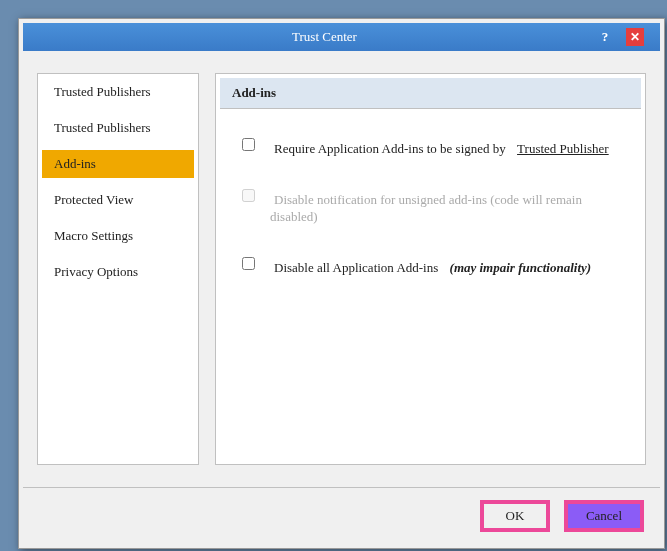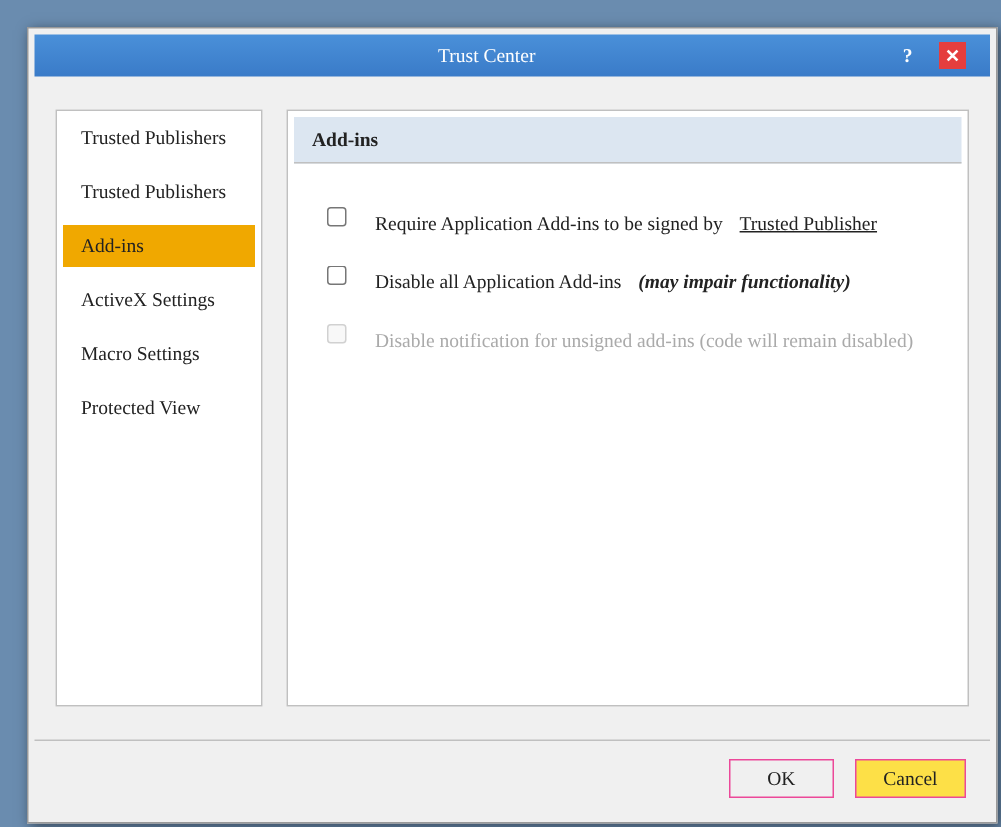--- a/index.html
+++ b/index.html
@@ -82,21 +82,21 @@
 
     .dialog-body {
       display: flex;
       flex: 1;
       padding: 10px;
       gap: 8px;
       overflow: hidden;
     }
 
     .sidebar {
-      width: 138px;
+      width: 162px;
       background: white;
       border: 1px solid #c0c0c0;
       flex-shrink: 0;
       display: flex;
       flex-direction: column;
     }
 
     .sidebar-item {
       padding: 6px 12px;
       cursor: pointer;
@@ -123,21 +123,21 @@
       font-size: 13px;
       font-weight: bold;
       color: #222;
       border-bottom: 1px solid #c0c0c0;
     }
 
     .content-body {
       padding: 16px 14px;
       display: flex;
       flex-direction: column;
-      gap: 6px;
+      gap: 18px;
     }
 
     .checkbox-row {
       display: flex;
       align-items: flex-start;
       gap: 7px;
     }
 
     .checkbox-row input[type="checkbox"] {
       margin-top: 1px;
@@ -173,33 +173,33 @@
       align-items: center;
       padding: 8px 12px;
       gap: 6px;
       border-top: 1px solid #c0c0c0;
       flex-shrink: 0;
     }
 
     .footer-btn {
       padding: 4px 18px;
       min-width: 70px;
-      border: 1px solid #ec4899;
+      border: 4px solid #ec4899;
       background: #f0f0f0;
       cursor: pointer;
       font-size: 13px;
       color: #222;
     }
 
     .footer-btn.ok {
       background: #f0f0f0;
     }
 
     .footer-btn.cancel {
-      background: #fde047;
+      background: #8b5cf6;
     }
   </style>
 </head>
 <body>
 
 <div class="dialog">
 
   <div class="title-bar">
     <div style="width:22px"></div>
     <span class="title-bar-title">Trust Center</span>
@@ -208,50 +208,50 @@
       <button class="title-bar-btn close">✕</button>
     </div>
   </div>
 
   <div class="dialog-body">
 
     <div class="sidebar">
       <div class="sidebar-item">Trusted Publishers</div>
       <div class="sidebar-item">Trusted Publishers</div>
       <div class="sidebar-item active">Add-ins</div>
-      <div class="sidebar-item">ActiveX Settings</div>
+      <div class="sidebar-item">Protected View</div>
       <div class="sidebar-item">Macro Settings</div>
-      <div class="sidebar-item">Protected View</div>
+      <div class="sidebar-item">Privacy Options</div>
     </div>
 
     <div class="content-area">
       <div class="content-header">Add-ins</div>
       <div class="content-body">
 
         <div class="checkbox-row">
           <input type="checkbox" id="cb1" style="">
           <label for="cb1" class="checkbox-label">
             <span>Require Application Add-ins to be signed by </span><span class="underline">Trusted Publisher</span>
           </label>
         </div>
 
         <div class="checkbox-row">
+          <input type="checkbox" id="cb2" disabled="" style="">
+          <label for="cb2" class="checkbox-label disabled-text">
+            <span>Disable notification for unsigned add-ins (code will remain disabled)</span>
+          </label>
+        </div>
+
+        <div class="checkbox-row">
           <input type="checkbox" id="cb3" style="">
           <label for="cb3" class="checkbox-label">
             <span>Disable all Application Add-ins </span><span class="italic">(may impair functionality)</span>
           </label>
         </div>
 
-        <div class="checkbox-row">
-          <input type="checkbox" id="cb2" disabled="" style="">
-          <label for="cb2" class="checkbox-label disabled-text">
-            <span>Disable notification for unsigned add-ins (code will remain disabled)</span>
-          </label>
-        </div>
-
       </div>
     </div>
   </div>
 
   <div class="dialog-footer">
     <button class="footer-btn ok">OK</button>
     <button class="footer-btn cancel">Cancel</button>
   </div>
 </div>
 

